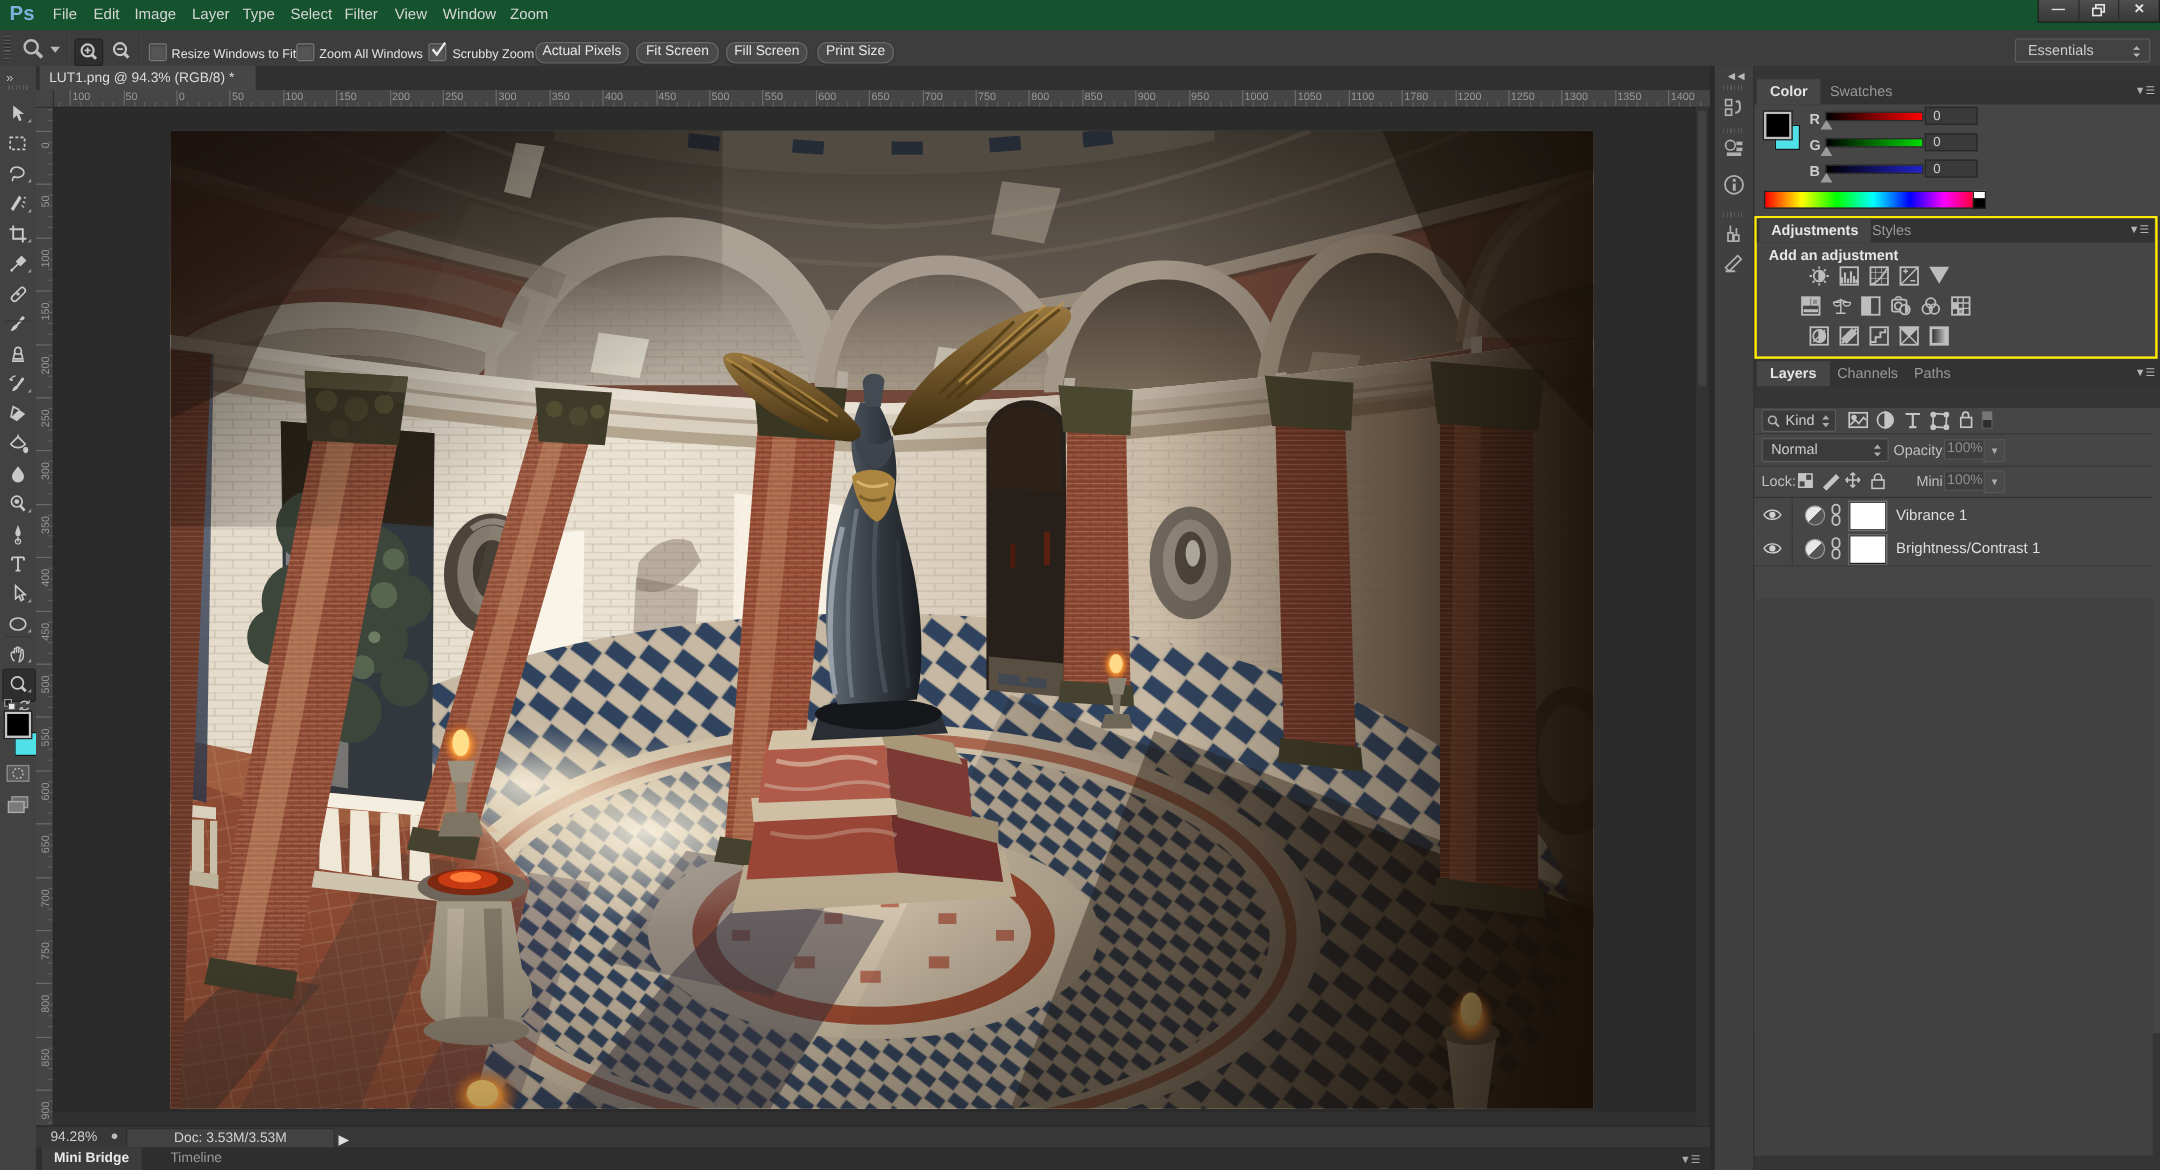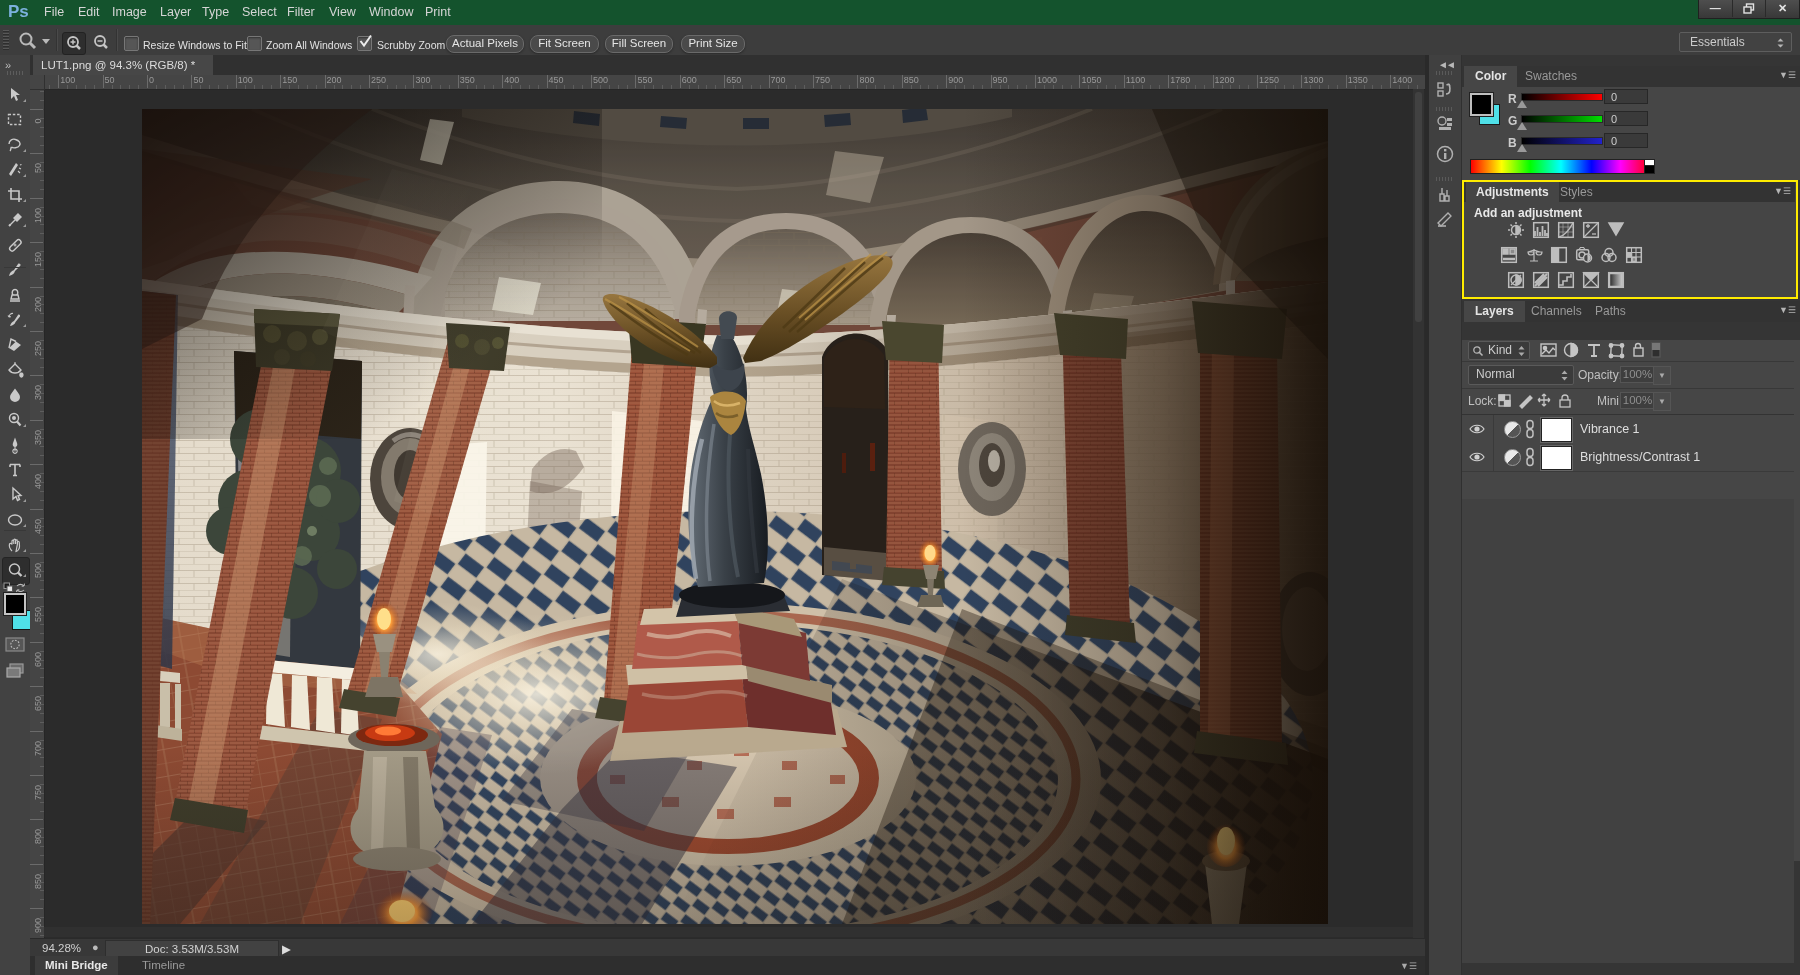--- a/index.html
+++ b/index.html
@@ -70,21 +70,21 @@
   <span class="ps">Ps</span>
   <span class="mi" style="left:44px">File</span>
   <span class="mi" style="left:78px">Edit</span>
   <span class="mi" style="left:112px">Image</span>
   <span class="mi" style="left:160px">Layer</span>
   <span class="mi" style="left:202px">Type</span>
   <span class="mi" style="left:242px">Select</span>
   <span class="mi" style="left:287px">Filter</span>
   <span class="mi" style="left:329px">View</span>
   <span class="mi" style="left:369px">Window</span>
-  <span class="mi" style="left:425px">Print</span>
+  <span class="mi" style="left:425px">Zoom</span>
 </div>
 <div id="winbtns">
   <div class="wb">—</div>
     <div class="wb"><svg width="12" height="11" viewBox="0 0 12 11" style="margin-top:3px">
         <rect x="3.5" y="1" width="7" height="6" fill="none" stroke="#e3e3e3" stroke-width="1.4"></rect>
         <rect x="1" y="4" width="7" height="6" fill="#3f3f3f" stroke="#e3e3e3" stroke-width="1.4"></rect>
       </svg></div>
     <div class="wb" style="border-right:none">✕</div>
 </div>
 

